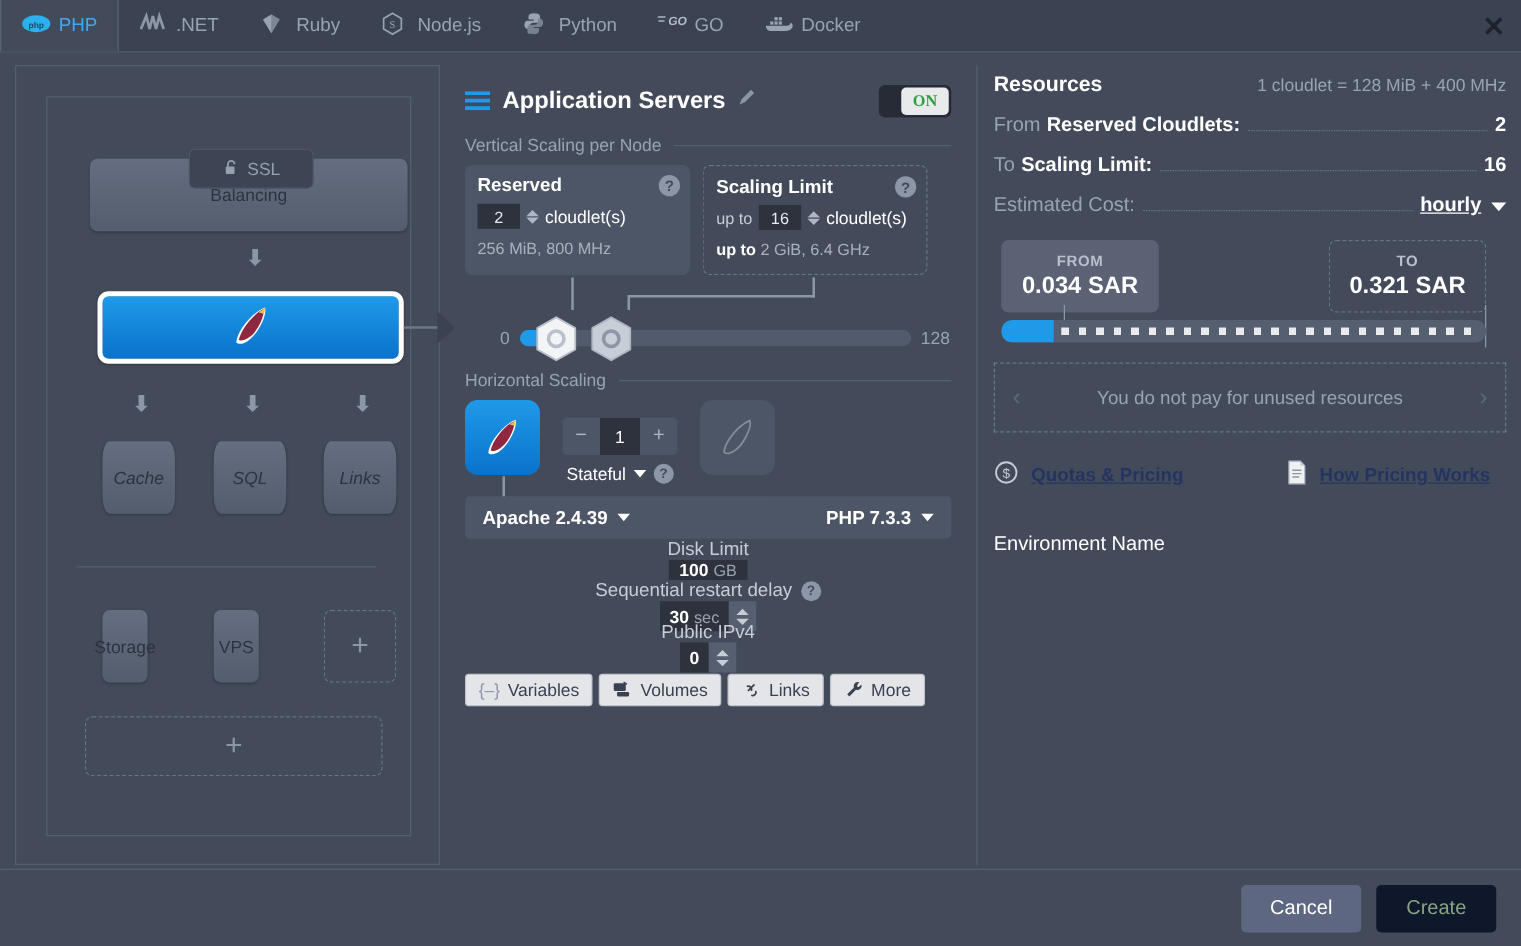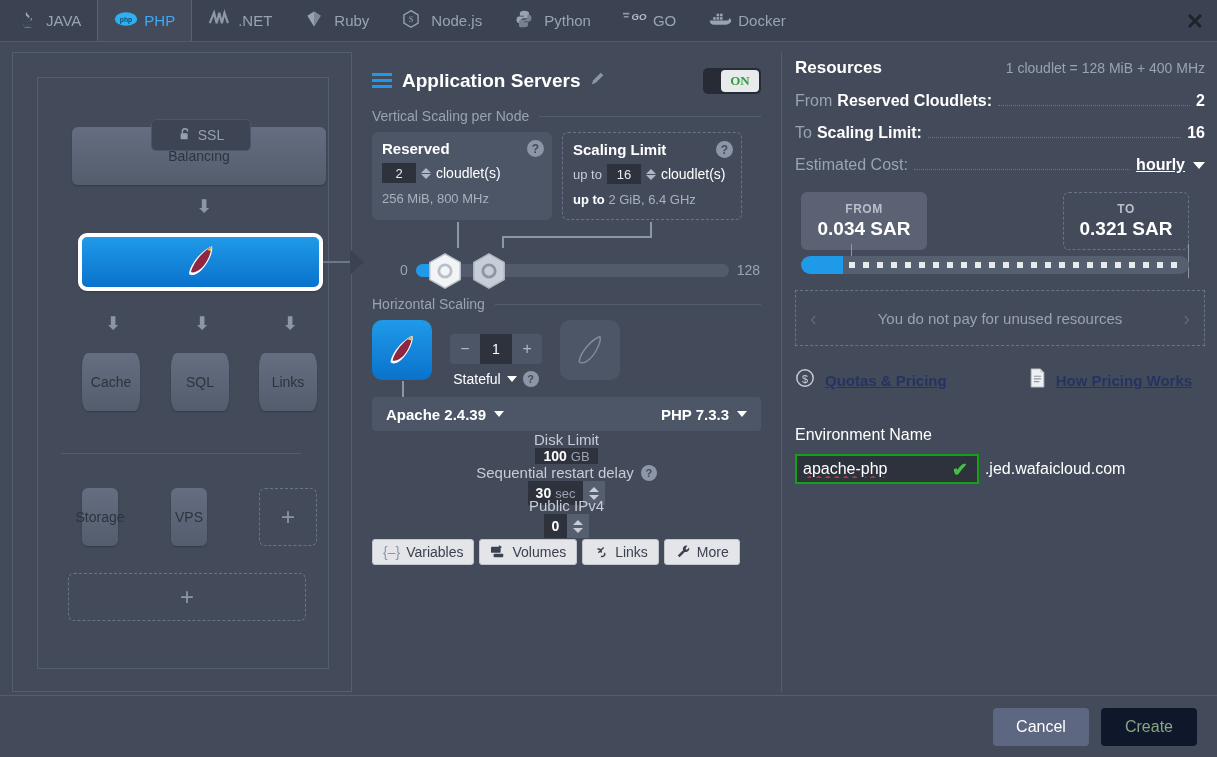--- a/index.html
+++ b/index.html
@@ -58,21 +58,21 @@
     color: #97a0af; font-size: 14px; z-index: 4;
   }
   .node {
     position: absolute;
     background: linear-gradient(to bottom, #656e80, #545d6e);
     border-radius: 6px;
     display: flex; align-items: center; justify-content: center;
     color: #2d333e; font-size: 14px;
     box-shadow: 0 1px 2px rgba(0,0,0,.25);
   }
-  .node.cyl { border-radius: 6px/14px; }
+  .node.cyl { border-radius: 6px/14px; font-style: italic; }
   .node-balancing { left: 59px; top: 74px; width: 254px; height: 58px; }
   .node-selected {
     left: 65px; top: 180px; width: 245px; height: 58px;
     background: linear-gradient(to bottom, #1f9ae8, #0a72cc);
     border: 4px solid #ffffff; border-radius: 9px;
   }
   .arrow-down {
     position: absolute; color: #8d96a6; font-size: 17px; font-weight: bold;
     line-height: 1;
   }
@@ -321,35 +321,20 @@
   .fbtn.cancel { background: #5d6781; color: #ffffff; }
   .fbtn.create { background: #0f172a; color: #8aa584; }
 </style>
 </head>
 <body>
 
 <div id="app">
 
   <div class="tabbar">
 
-    <div class="tab">
-      <span class="ticon">
-        <svg viewBox="0 0 24 24" width="22" height="22">
-            <g fill="#9aa3b2">
-          <path d="M9 15c-2 1 0 2 2 2 3 0 5-1 5-1s-1 1-4 1c-4 0-5-1-3-2z"></path>
-          <path d="M9 12c-1.5.8 0 1.5 1.8 1.5 2.4 0 4-.8 4-.8s-.9.8-3.3.8c-3.2 0-4-.9-2.5-1.5z"></path>
-          <path d="M12 3c0 0-3.5 3 .5 5.5 1.2.8 1 1.5.5 2.2 1.5-1 2.2-2.3 1.2-3.5C13 5.8 11.5 5 12 3z"></path>
-          <path d="M16 10c2 1.5-1.5 3.5-1.5 3.5s3.5-1.5 3-3c-.3-.9-1.5-.5-1.5-.5z"></path>
-          <path d="M8 17c-1 .7 1 1.6 4.5 1.6 2.6 0 4.5-.6 4.5-.6s-1.3.8-4.3.8c-3.6 0-4.7-1-4.7-1.8z"></path>
-          <path d="M9 19.6c0 .6 1.5 1.2 4 1.2s4-.6 4-1.2c0 0-1 .6-4 .6s-4-.6-4-.6z"></path>
-            </g>
-          </svg>
-      </span>
-      <span>JAVA</span>
-    </div>
 
     <div class="tab active">
       <span class="ticon">
         <svg viewBox="0 0 32 20" width="24" height="18">
           <ellipse cx="16" cy="10" rx="15" ry="9" fill="#2cb0f0"></ellipse>
           <text x="16" y="14" font-size="9" font-weight="bold" fill="#1b4a66" text-anchor="middle" font-family="Liberation Sans, sans-serif">php</text>
         </svg>
       </span>
       <span>PHP</span>
     </div>
@@ -756,27 +741,20 @@
             <path d="M2 1h10l4 4v16H2z" fill="#eef0f2" stroke="#aeb6c3"></path>
             <path d="M12 1v4h4" fill="#c7ccd5"></path>
             <path d="M5 9h8M5 12h8M5 15h6" stroke="#8d96a6" stroke-width="1.2"></path>
           </svg>
         </span>
         <span class="ptxt">How Pricing Works</span>
       </div>
     </div>
 
     <div class="envlabel">Environment Name</div>
-    <div class="envrow">
-      <div class="envinputwrap">
-        <input class="envinput" type="text" spellcheck="false" value="apache-php" placeholder="environment name" style="">
-        <span class="envcheck">✔</span>
-      </div>
-      <span class="envsuffix">.jed.wafaicloud.com</span>
-    </div>
   </div>
 
   <div class="footer">
     <div class="fbtn cancel">Cancel</div>
     <div class="fbtn create">Create</div>
   </div>
 
 </div>
 
 </body></html>

